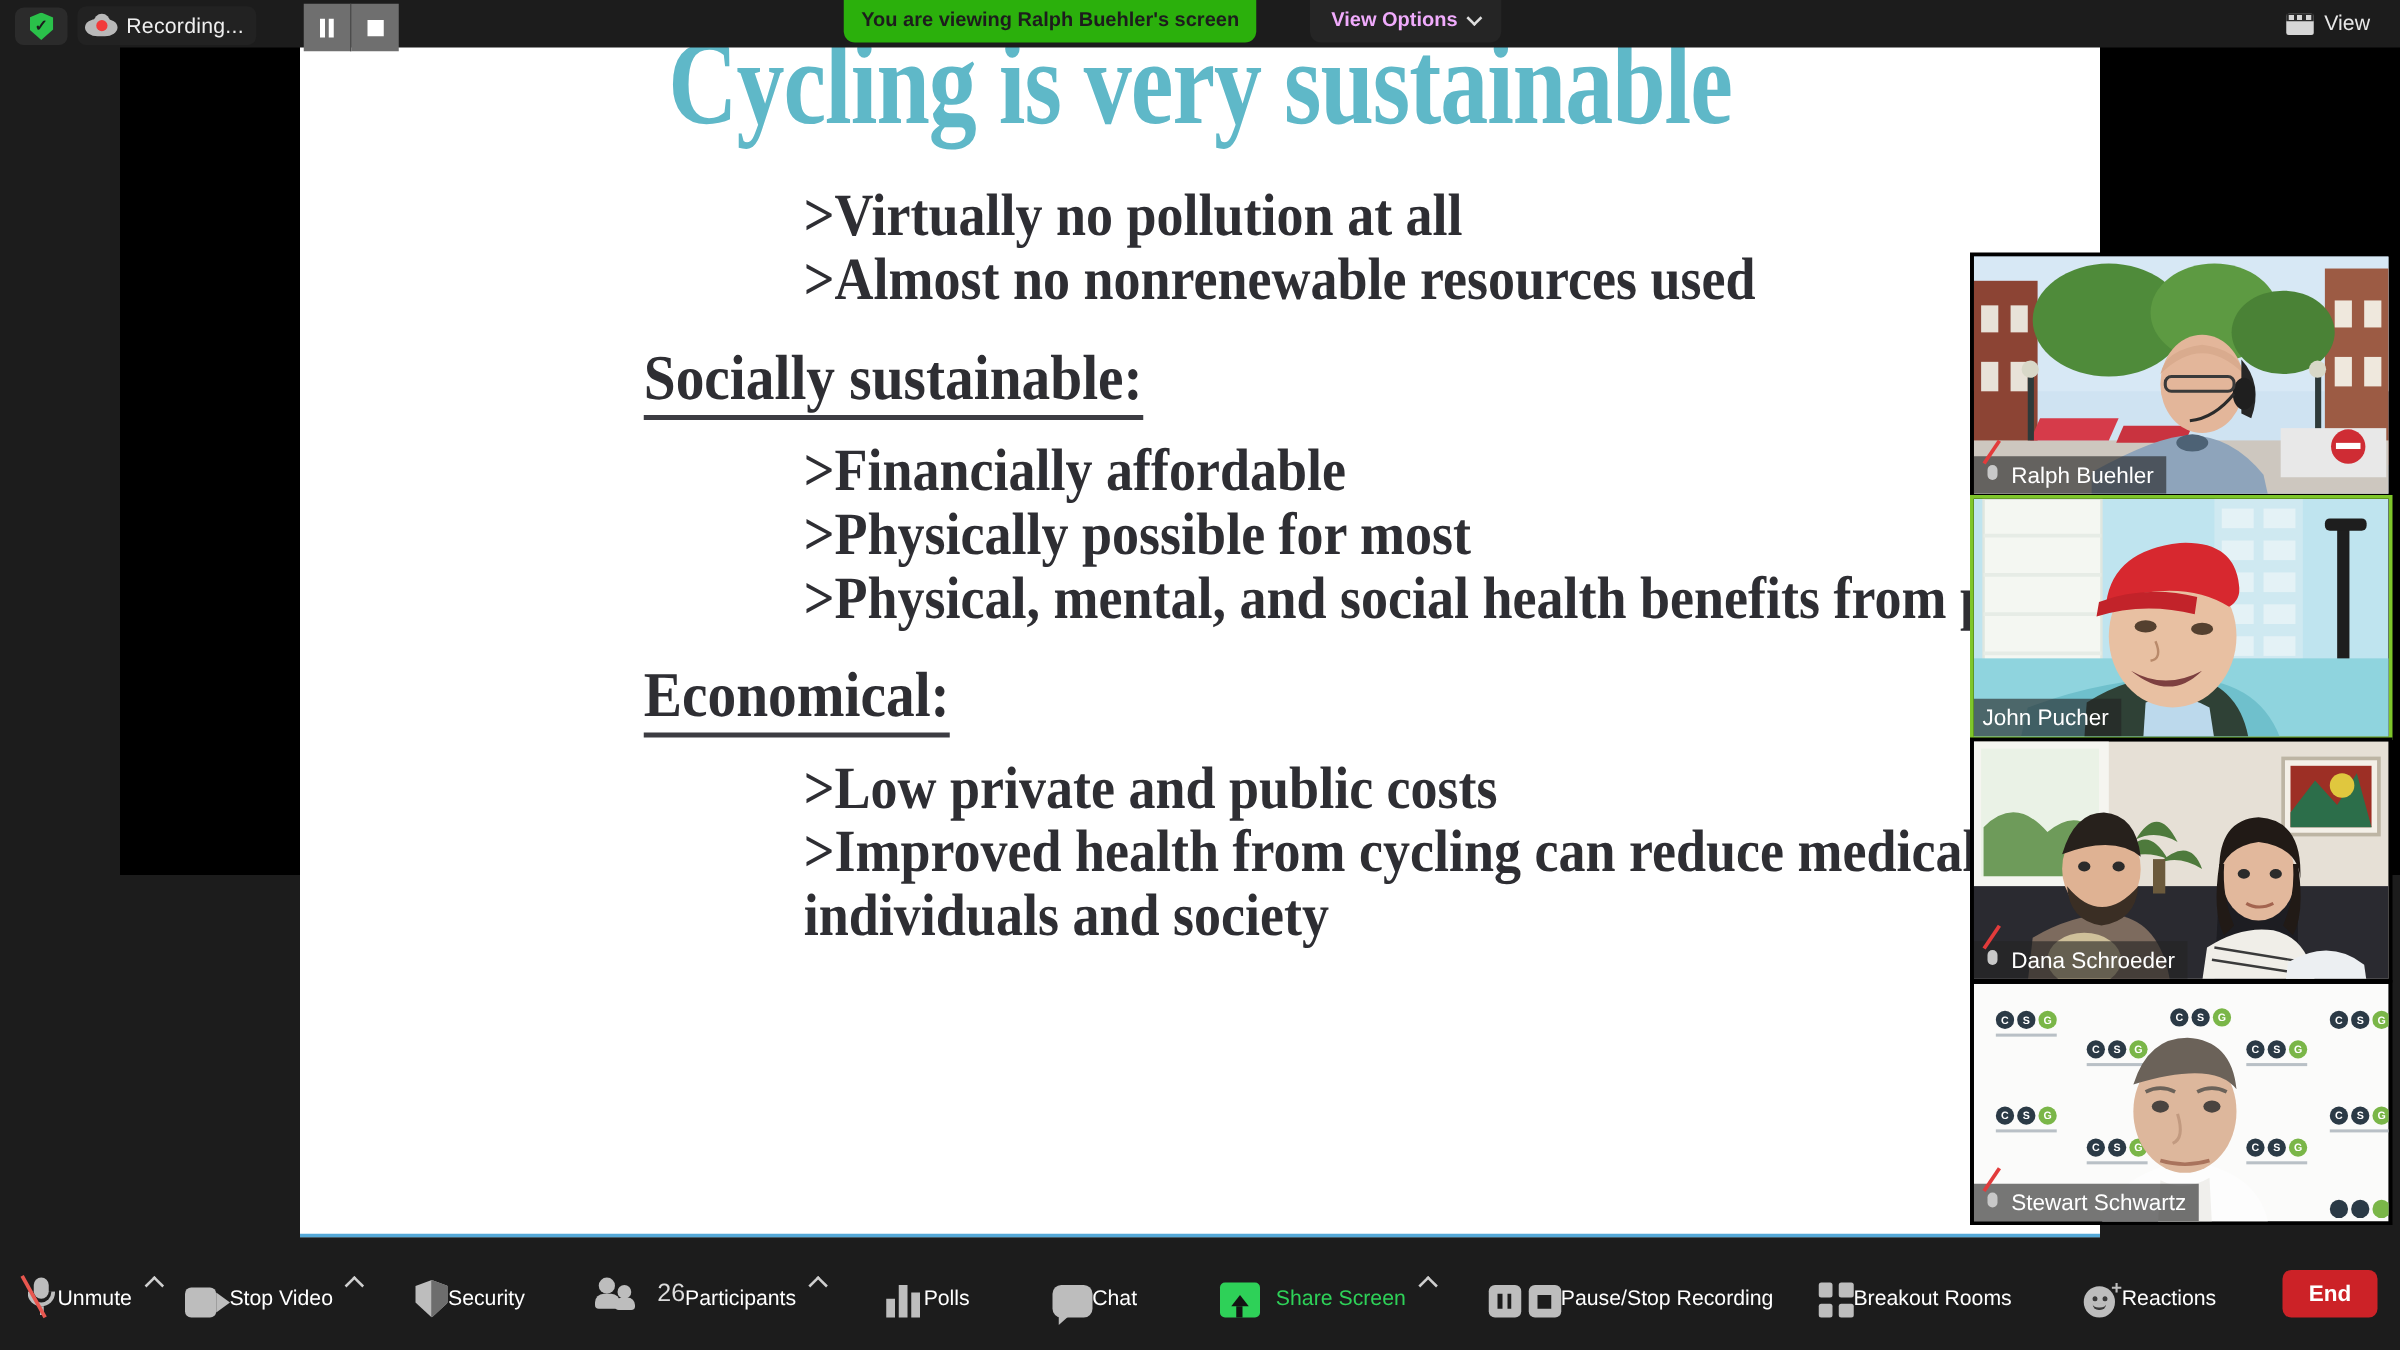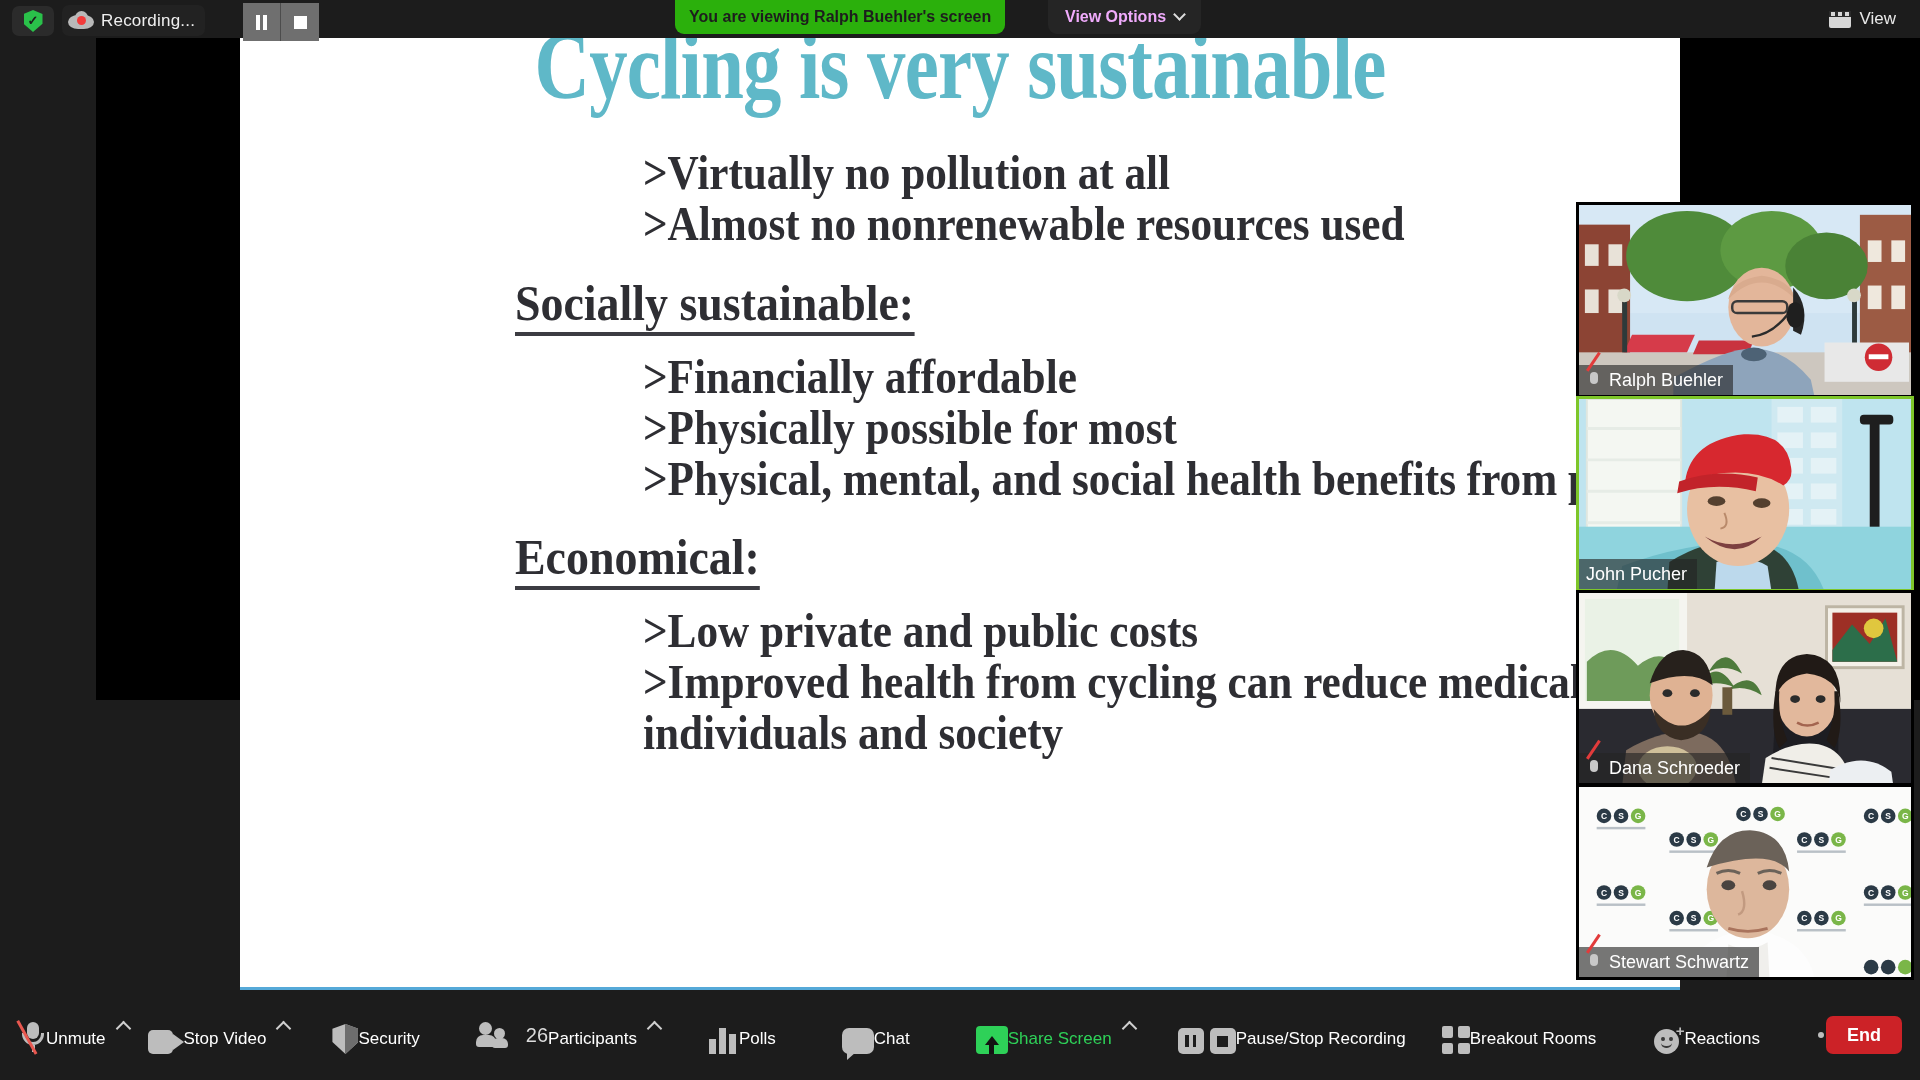--- a/index.html
+++ b/index.html
@@ -95,21 +95,21 @@
   
   .sc { position:absolute; inset:0; }
 
   
   .toolbar { position:absolute; left:0; bottom:0; width:1920px; height:90px; background:#1c1c1c; z-index:40; }
   .tb-items { position:absolute; left:14px; top:0; height:90px; display:flex; align-items:center; }
   .tb-item { display:flex; flex-direction:row; align-items:center; justify-content:center;
              min-width:62px; padding:0 6px; height:90px; position:relative; }
   .tb-ic { height:38px; display:flex; align-items:flex-end; justify-content:center; }
   .tb-lb { color:#ffffff; font-size:17px; margin-top:8px; white-space:nowrap; }
-  .tb-lb.green { color:#2ed158; }
+  .tb-lb.green { color:#2ed158;margin-left:13px; }
   .caret { width:11px; height:11px; border-left:2.5px solid #cfcfcf; border-top:2.5px solid #cfcfcf;
            transform:rotate(45deg); margin:0 0 14px 0; }
   .caret-wrap { display:flex; align-items:center; height:90px; padding:0 13px 0 6px; }
 
   .ic-micmute { width:26px; height:34px; position:relative; }
   .ic-micmute::before { content:""; position:absolute; left:7px; top:2px; width:12px; height:17px;
                         border-radius:6px; background:#bdbdbd; }
   .ic-micmute .arc { position:absolute; left:2px; top:13px; width:22px; height:12px;
                      border:3px solid #bdbdbd; border-top:none; border-radius:0 0 11px 11px; }
   .ic-micmute .stem { position:absolute; left:11.5px; top:25px; width:3px; height:7px; background:#bdbdbd; }

